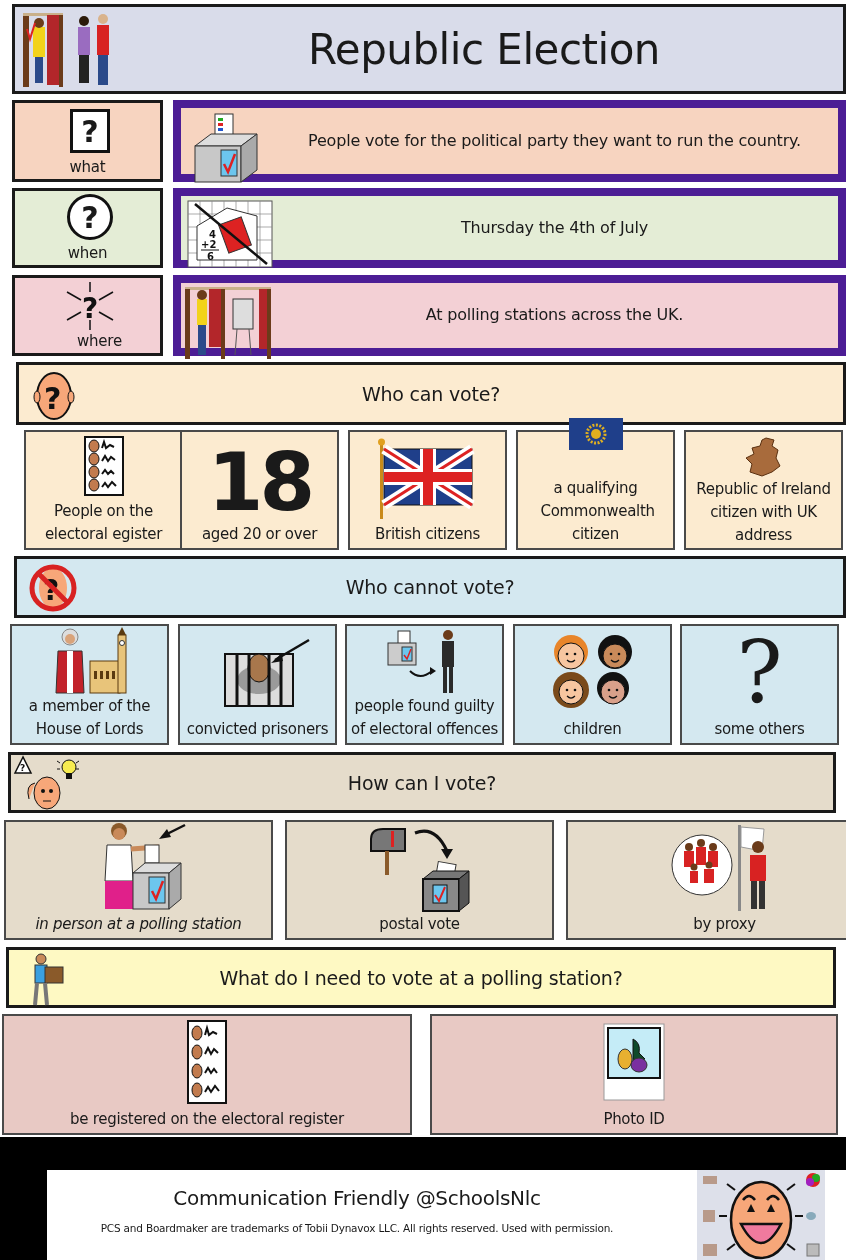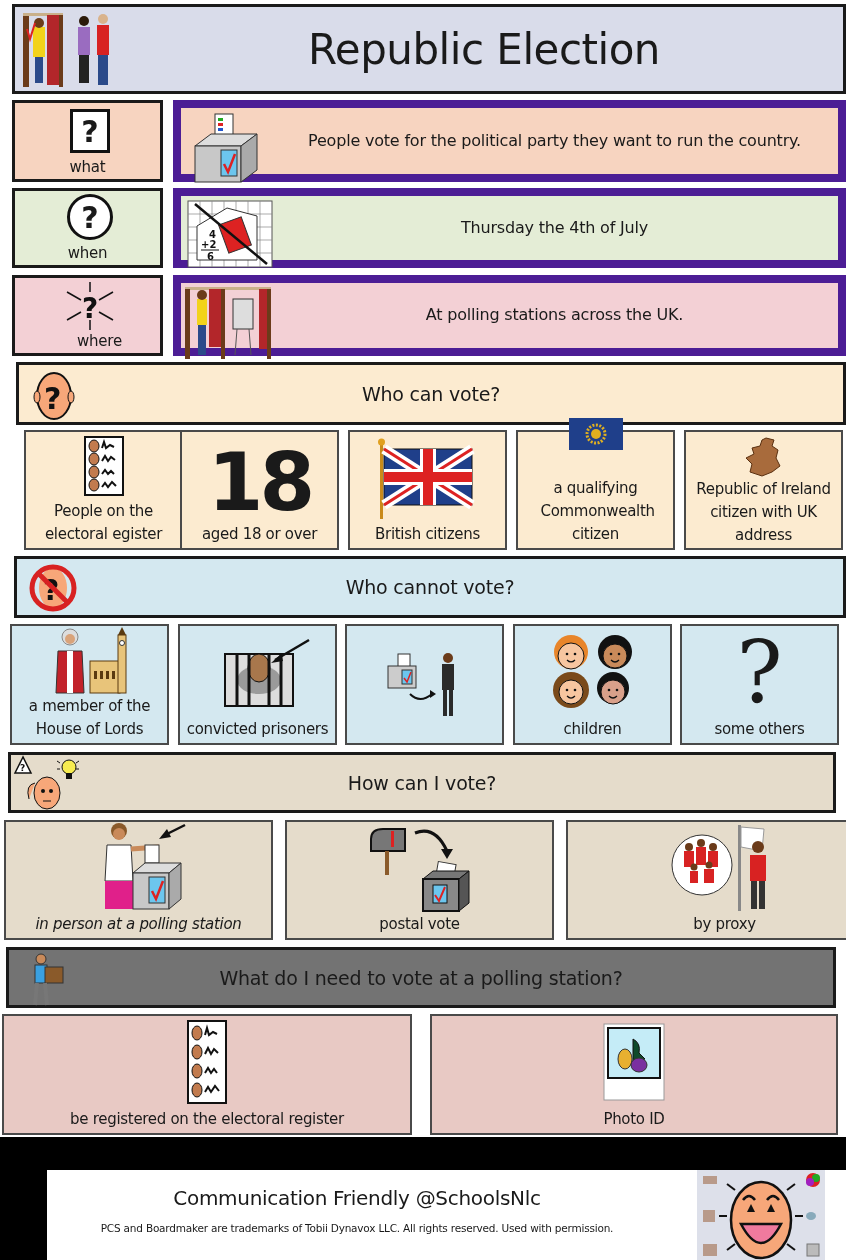--- a/index.html
+++ b/index.html
@@ -161,21 +161,21 @@
       </g>
     </svg>
   </div>
   <div class="txt" style="width:130px;">People on the electoral egister</div>
 </div>
 
 <div class="card" style="left:180px;top:430px;width:159px;height:120px;background:#fcebd0;">
   <div class="pic">
     <span style="font-size:80px;font-weight:bold;line-height:80px;letter-spacing:-4px;margin-top:36px;">18</span>
   </div>
-  <div class="txt">aged 18 or over</div>
+  <div class="txt">aged 20 or over</div>
 </div>
 
 <div class="card" style="left:348px;top:430px;width:159px;height:120px;background:#fcebd0;">
   <div class="pic">
     <svg width="100" height="82" viewBox="0 0 100 82">
       <rect x="2" y="6" width="3" height="76" fill="#c98a1a"></rect>
       <circle cx="3.5" cy="5" r="3.5" fill="#e0a020"></circle>
       <rect x="6" y="12" width="88" height="56" fill="#1f3f8a" stroke="#111"></rect>
       <path d="M6 12 L94 68 M94 12 L6 68" stroke="#fff" stroke-width="10"></path>
       <path d="M6 12 L94 68 M94 12 L6 68" stroke="#d22" stroke-width="3"></path>
@@ -269,20 +269,21 @@
       <rect x="22" y="20" width="10" height="14" fill="#6cc6ee" stroke="#333"></rect>
       <path d="M24 28 L27 32 L31 22" stroke="#d22" stroke-width="1.5" fill="none"></path>
       <path d="M30 44 Q40 54 52 44" stroke="#111" stroke-width="2" fill="none"></path>
       <polygon points="50,40 56,44 50,48" fill="#111"></polygon>
       <circle cx="68" cy="8" r="5" fill="#6b3b1a"></circle>
       <rect x="62" y="14" width="12" height="26" fill="#2a2a2a"></rect>
       <rect x="63" y="40" width="4" height="26" fill="#2a2a2a"></rect>
         <rect x="69" y="40" width="4" height="26" fill="#2a2a2a"></rect>
     </svg>
   </div>
+  <div class="txt" style="width:156px;">people found guilty of electoral offences</div>
 </div>
 
 <div class="card" style="left:513px;top:624px;width:159px;height:121px;background:#d4e8f0;">
   <div class="pic">
     <svg width="100" height="76" viewBox="0 0 100 76">
       <circle cx="28" cy="18" r="17" fill="#e8852a"></circle>
       <circle cx="28" cy="22" r="13" fill="#f7c6a0" stroke="#111"></circle>
       <circle cx="72" cy="18" r="17" fill="#111"></circle>
       <circle cx="72" cy="22" r="12" fill="#c98a5a" stroke="#111"></circle>
       <circle cx="28" cy="56" r="18" fill="#7a4a1a"></circle>
@@ -402,21 +403,21 @@
       <polygon points="71,6 94,8 92,30 71,26" fill="#fff" stroke="#999"></polygon>
       <circle cx="88" cy="26" r="6" fill="#6b3b1a"></circle>
       <rect x="80" y="34" width="16" height="26" fill="#d82222"></rect>
       <rect x="81" y="60" width="6" height="28" fill="#333"></rect>
         <rect x="89" y="60" width="6" height="28" fill="#333"></rect>
     </svg>
   </div>
   <div class="txt">by proxy</div>
 </div>
 
-<div class="box" style="left:6px;top:947px;width:830px;height:61px;background:#737373;">
+<div class="box" style="left:6px;top:947px;width:830px;height:61px;background:#fef9c3;">
   <div class="abs" style="left:20px;top:3px;width:40px;height:54px;">
     <svg width="40" height="54" viewBox="0 0 40 54">
       <circle cx="12" cy="6" r="5" fill="#c98a5a" stroke="#333"></circle>
       <rect x="6" y="12" width="12" height="18" fill="#3aa0e0" stroke="#333"></rect>
       <rect x="16" y="14" width="18" height="16" fill="#8a5a2a" stroke="#333"></rect>
       <path d="M8 30 L6 52 M16 30 L18 52" stroke="#777" stroke-width="4"></path>
     </svg>
   </div>
   <div class="abs center-text sec-title" style="left:0;right:0;top:0;bottom:0;">What do I need to vote at a polling station?</div>
 </div>

